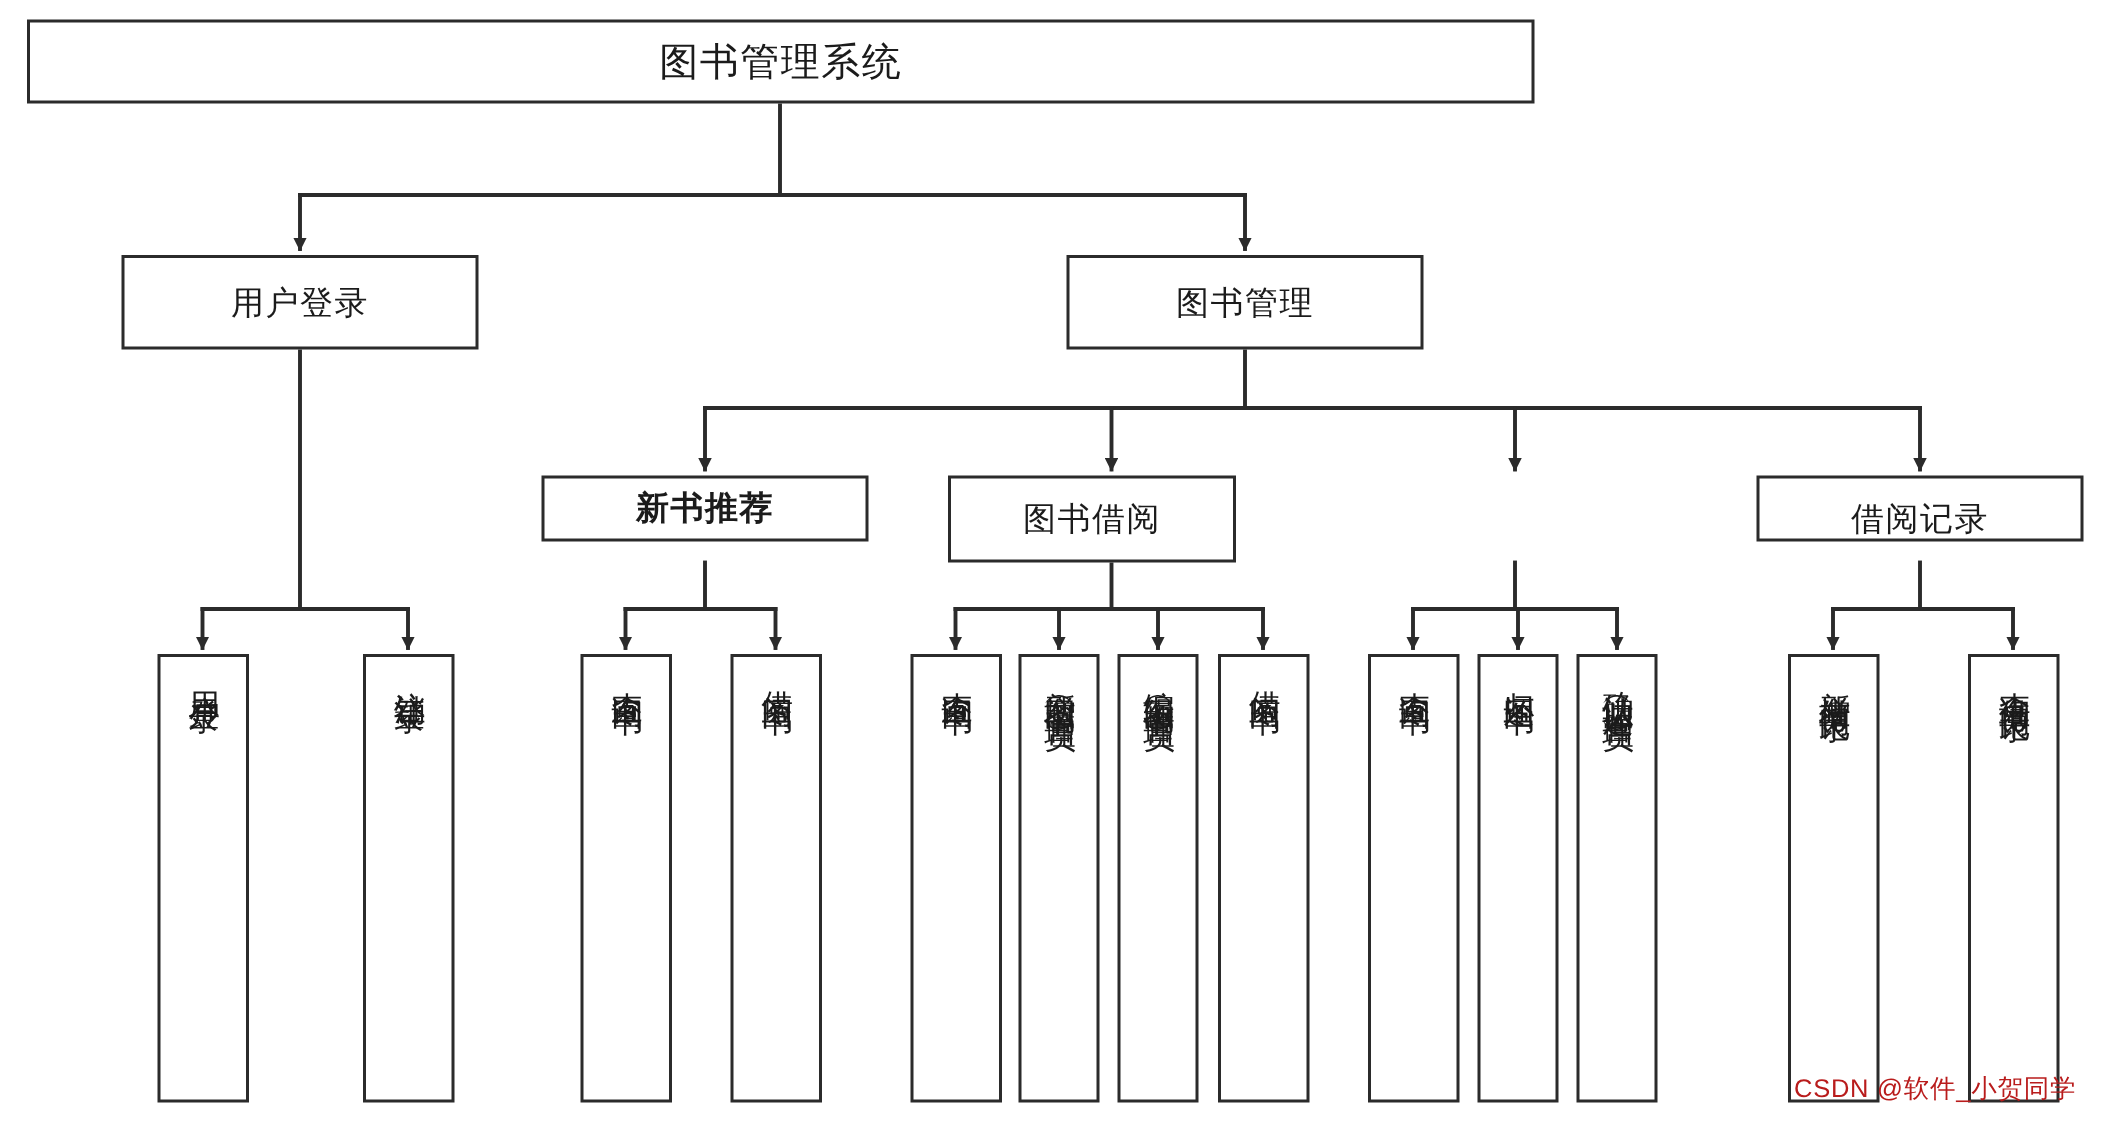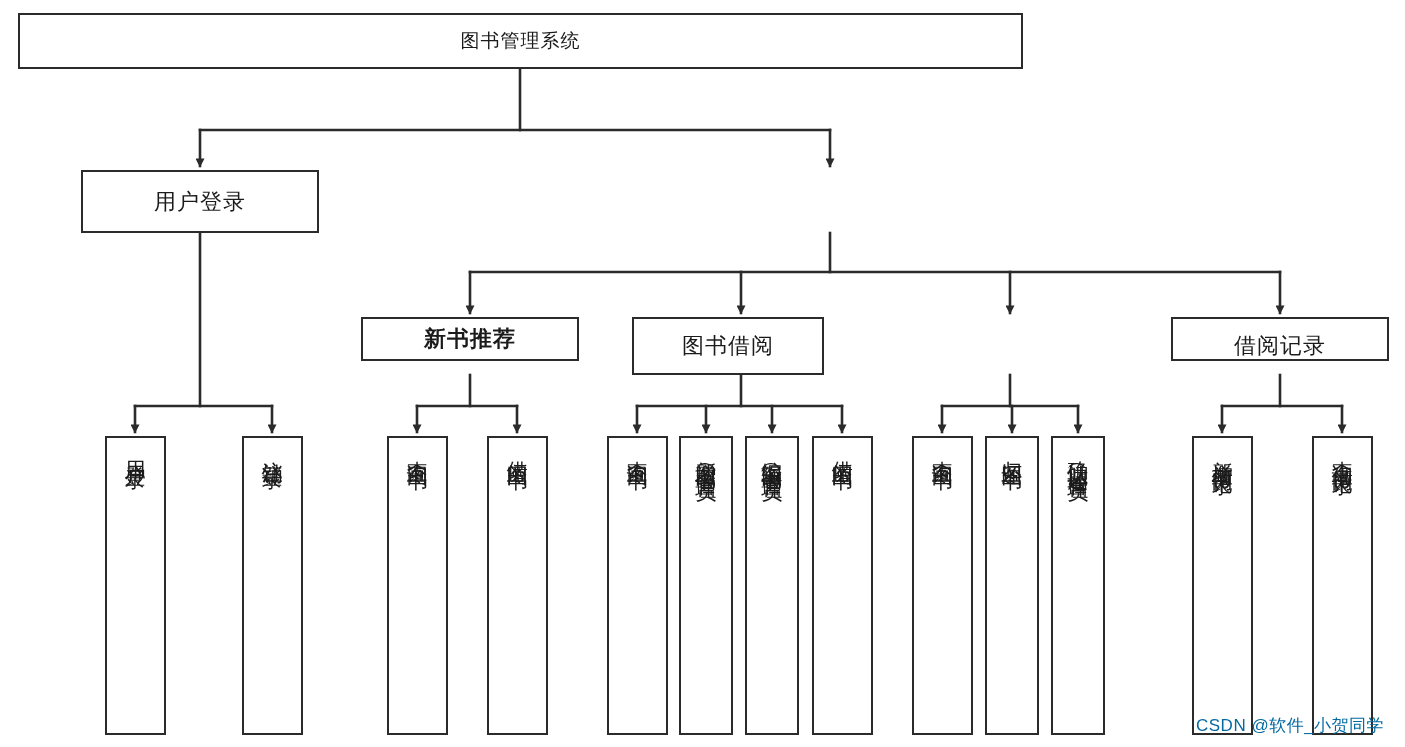--- a/index.html
+++ b/index.html
@@ -42,41 +42,41 @@
     text-align: center;
     line-height: 1.18;
     white-space: nowrap;
   }
   
   .node.horiz .label {
     font-size: 22px;
     letter-spacing: 1px;
   }
   .node.root .label {
-    font-size: 19px;
+    font-size: 26px;
     letter-spacing: 1px;
   }
   
   .node.vert {
     align-items: flex-start;
     justify-content: center;
     padding-top: 6px;
   }
   .node.vert .label {
     writing-mode: vertical-rl;
     text-orientation: upright;
     font-size: 21px;
     line-height: 1.02;
     letter-spacing: 3px;
     white-space: nowrap;
   }
   .watermark {
     position: absolute;
     font-size: 17px;
-    color: #0369a1;
+    color: #b91c1c;
     white-space: nowrap;
     z-index: 5;
     letter-spacing: 0.5px;
   }
 </style>
 </head>
 <body>
 
 <div id="diagram-canvas">
 
@@ -130,20 +130,23 @@
     </g>
   </svg>
 
   <div class="node horiz root" style="left: 18px; top: 13px; width: 1005px; height: 56px;">
     <span class="label">图书管理系统</span>
   </div>
 
   <div class="node horiz" style="left: 81px; top: 170px; width: 238px; height: 63px;">
     <span class="label">用户登录</span>
   </div>
+  <div class="node horiz" style="left: 711px; top: 170px; width: 238px; height: 63px;">
+    <span class="label">图书管理</span>
+  </div>
 
   <div class="node horiz" style="left: 361px; top: 317px; width: 218px; height: 44px; font-weight: bold;">
     <span class="label">新书推荐</span>
   </div>
   <div class="node horiz" style="left: 632px; top: 317px; width: 192px; height: 58px;">
     <span class="label">图书借阅</span>
   </div>
   <div class="node horiz" style="left: 1171px; top: 317px; width: 218px; height: 44px; align-items: flex-end;">
     <span class="label">借阅记录</span>
   </div>

